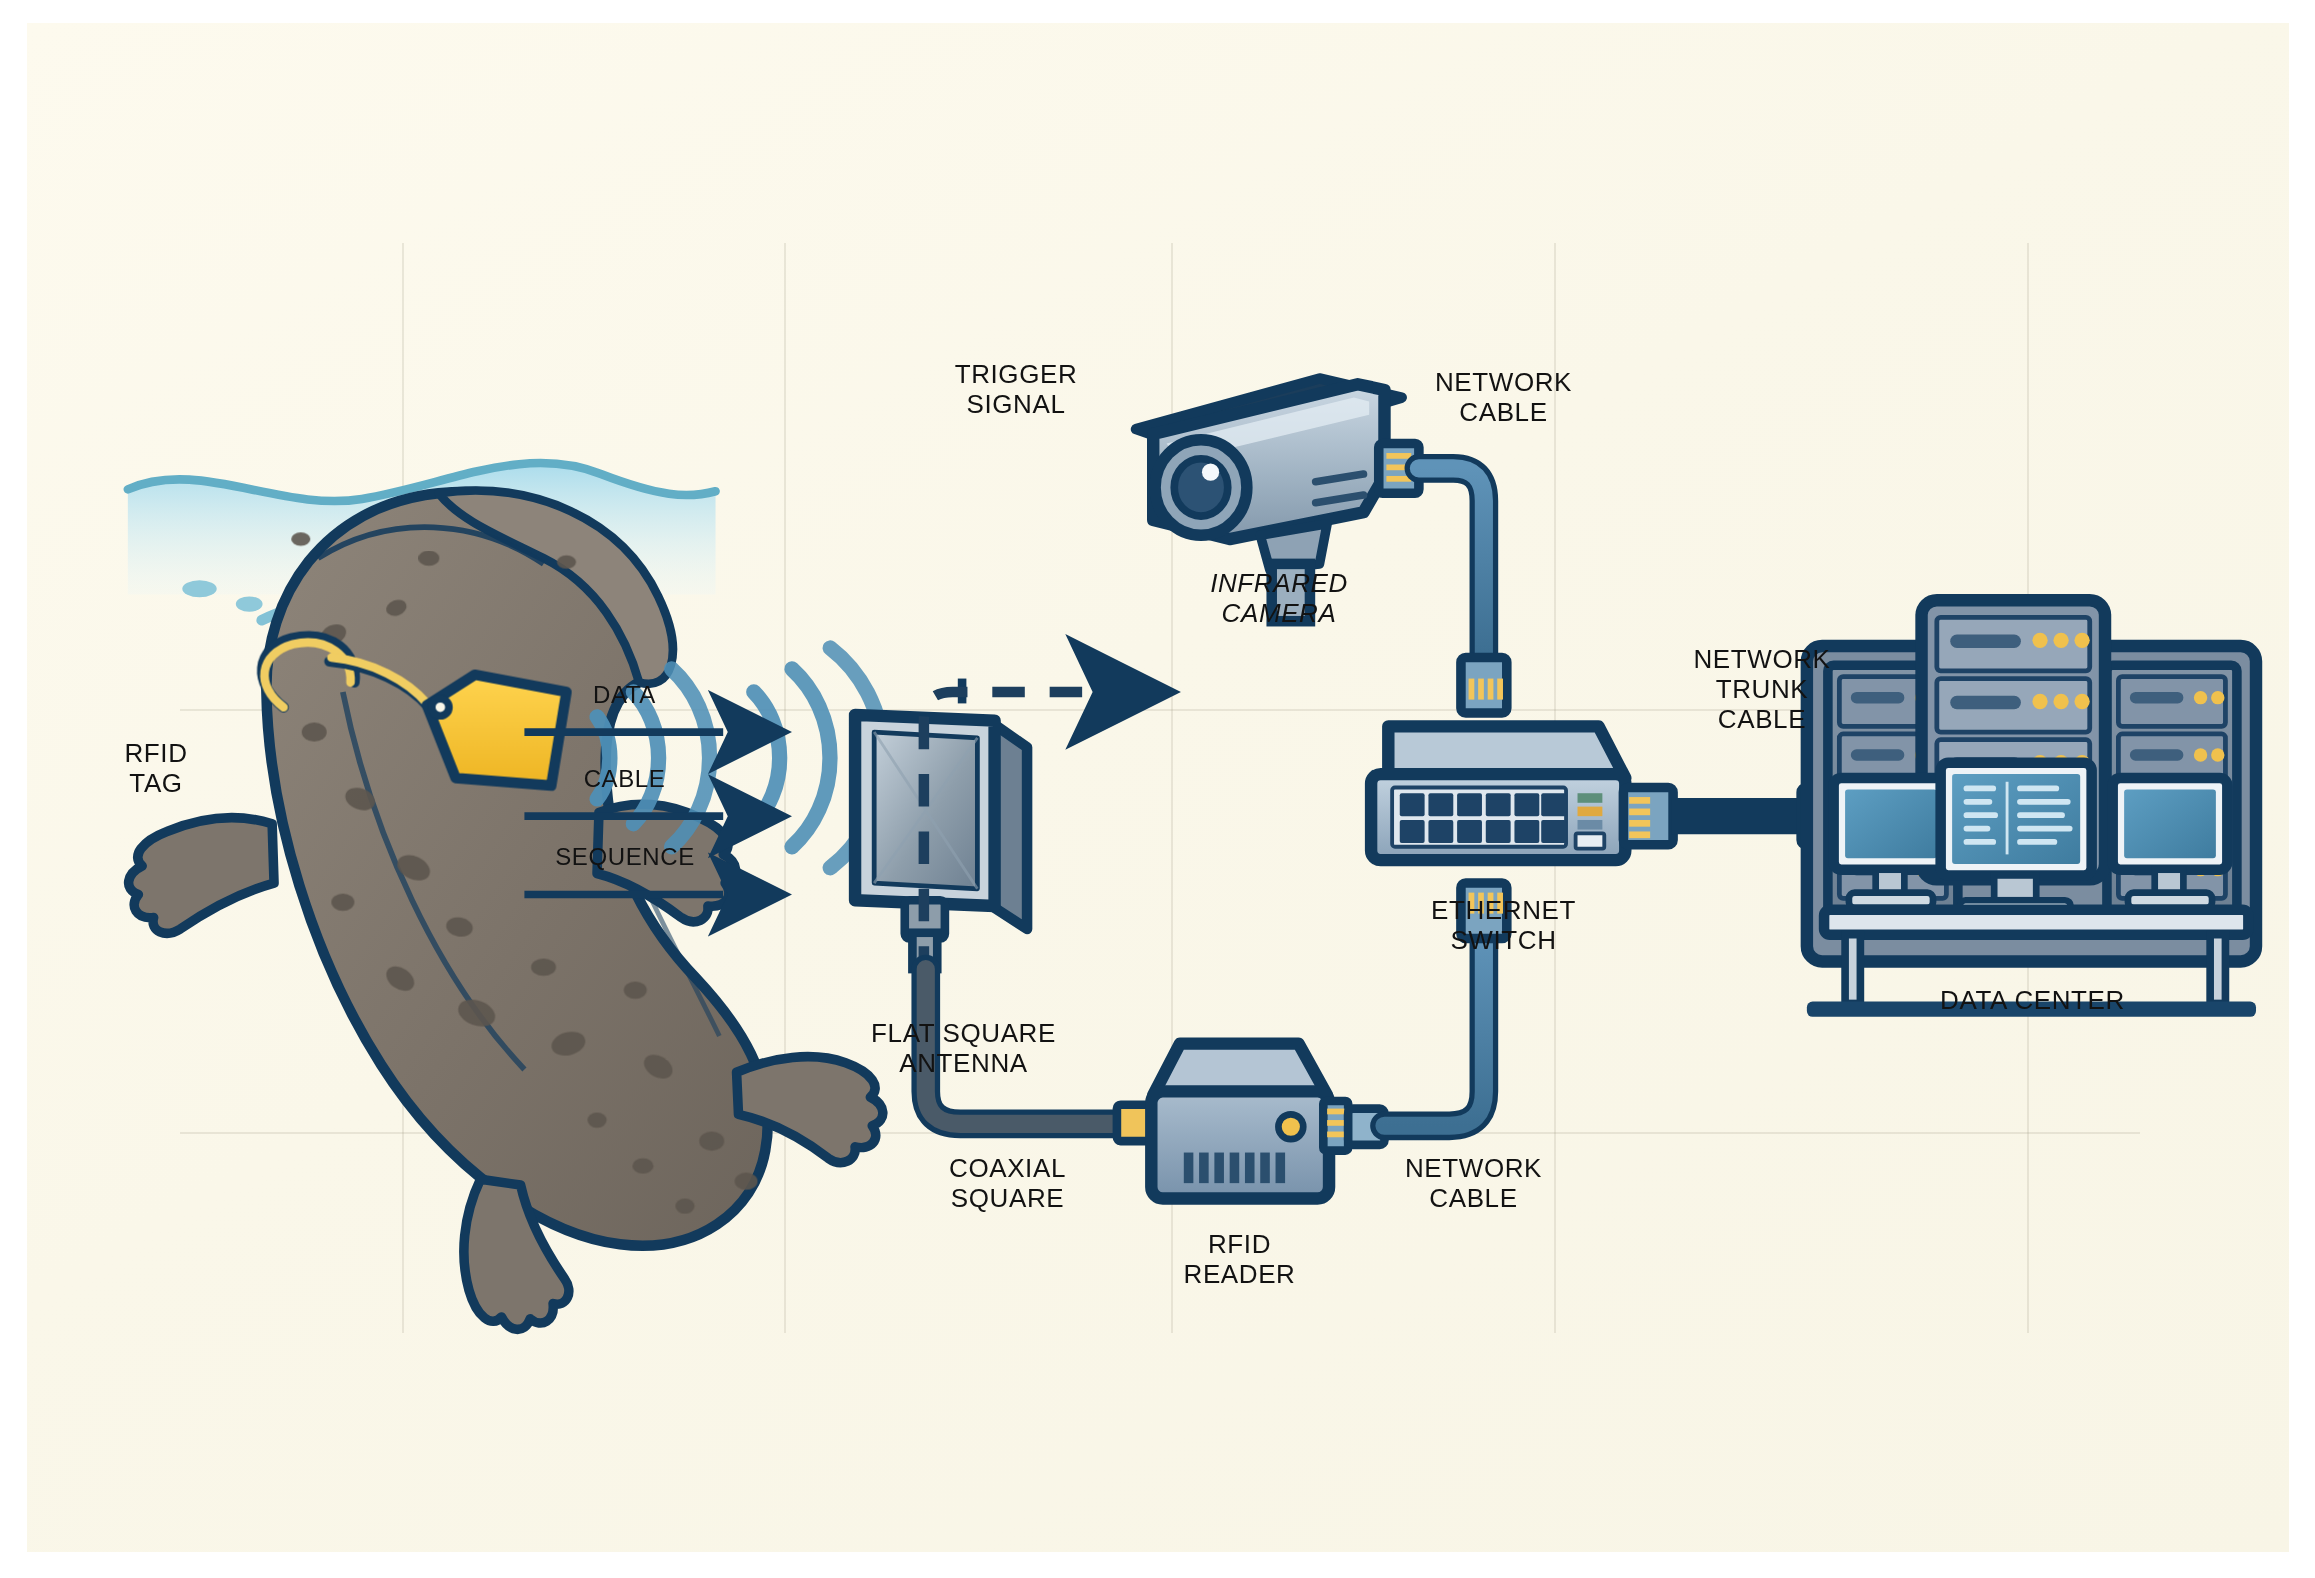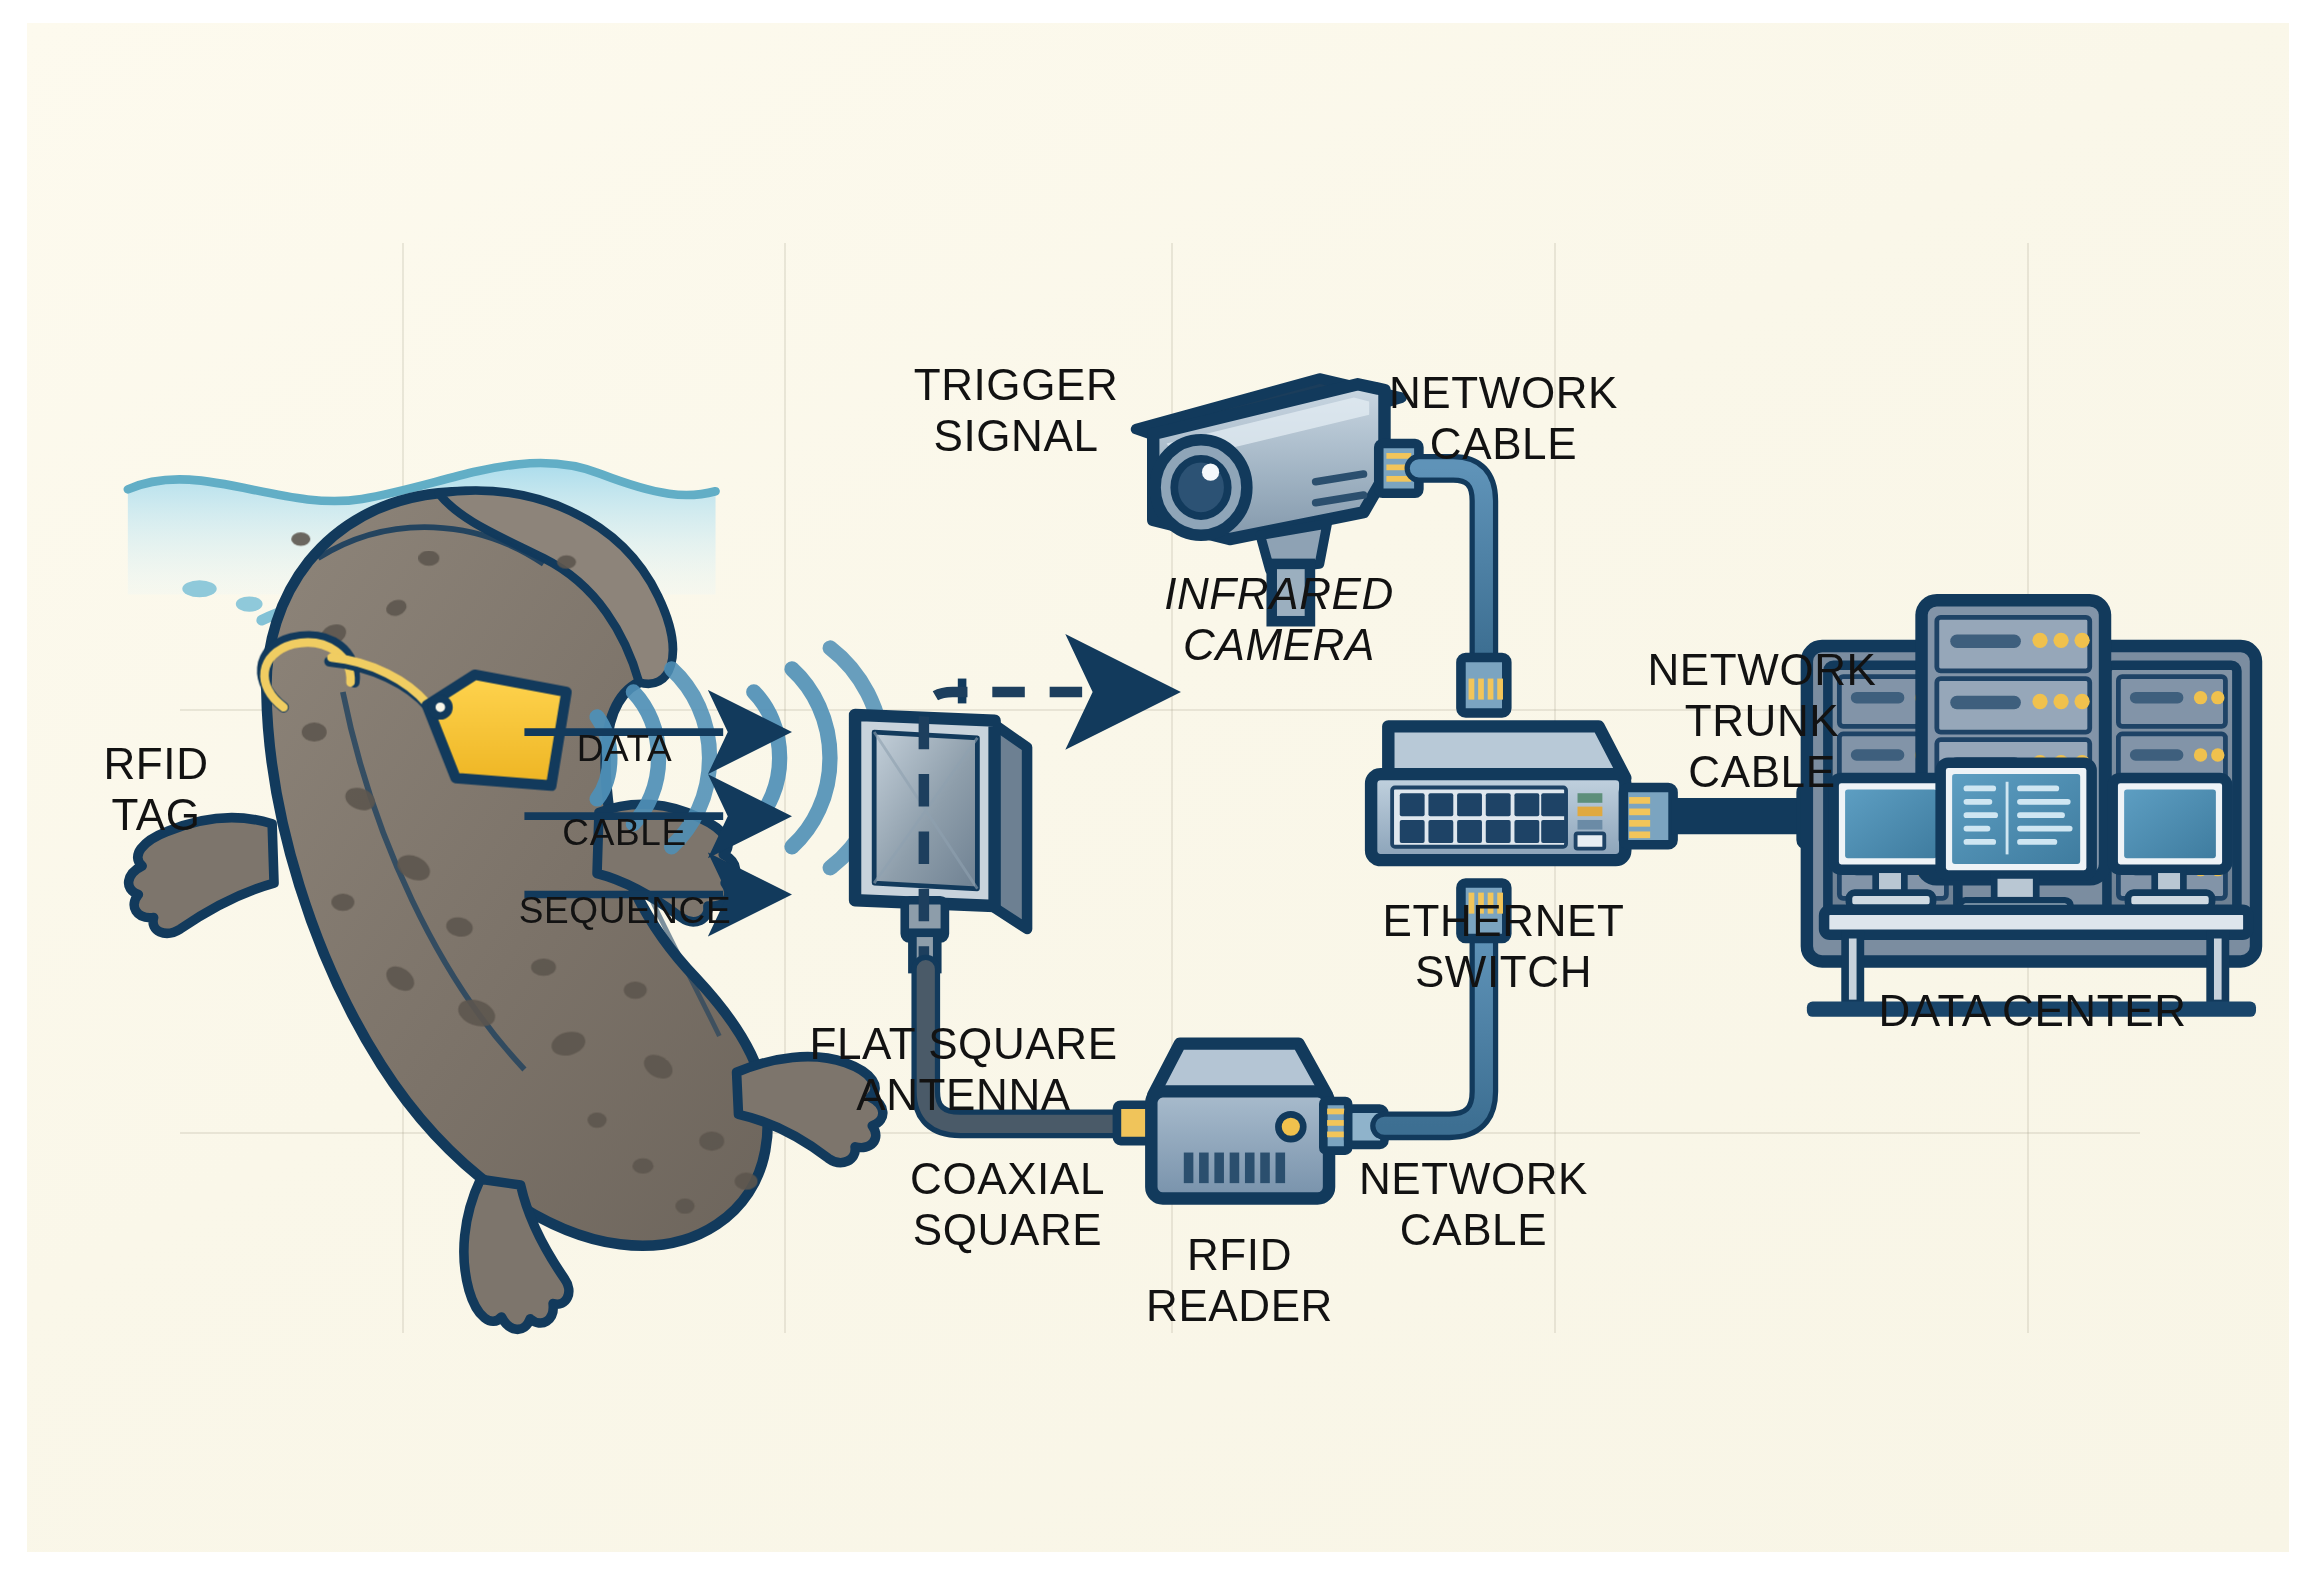--- a/index.html
+++ b/index.html
@@ -28,22 +28,22 @@
   .gridline.h{height:1.9px;width:auto;}
   .label{
     position:absolute;
     color:#121212;
     font-weight:400;
     letter-spacing:0.6px;
     text-align:center;
     line-height:1.16;
     white-space:pre-line;
   }
-  .lbl-lg{font-size:44px;}
-  .lbl-md{font-size:37px;margin-top:47px;}
+  .lbl-lg{font-size:26px;}
+  .lbl-md{font-size:24px;}
   svg{position:absolute;left:0;top:0;overflow:visible;}
 </style>
 </head>
 <body>
 
 <div id="stage">
   <div id="canvas">
 
     <div class="gridline" style="left:375px;  top:220px;  height:1090px;"></div>
     <div class="gridline" style="left:757px;  top:220px;  height:1090px;"></div>

